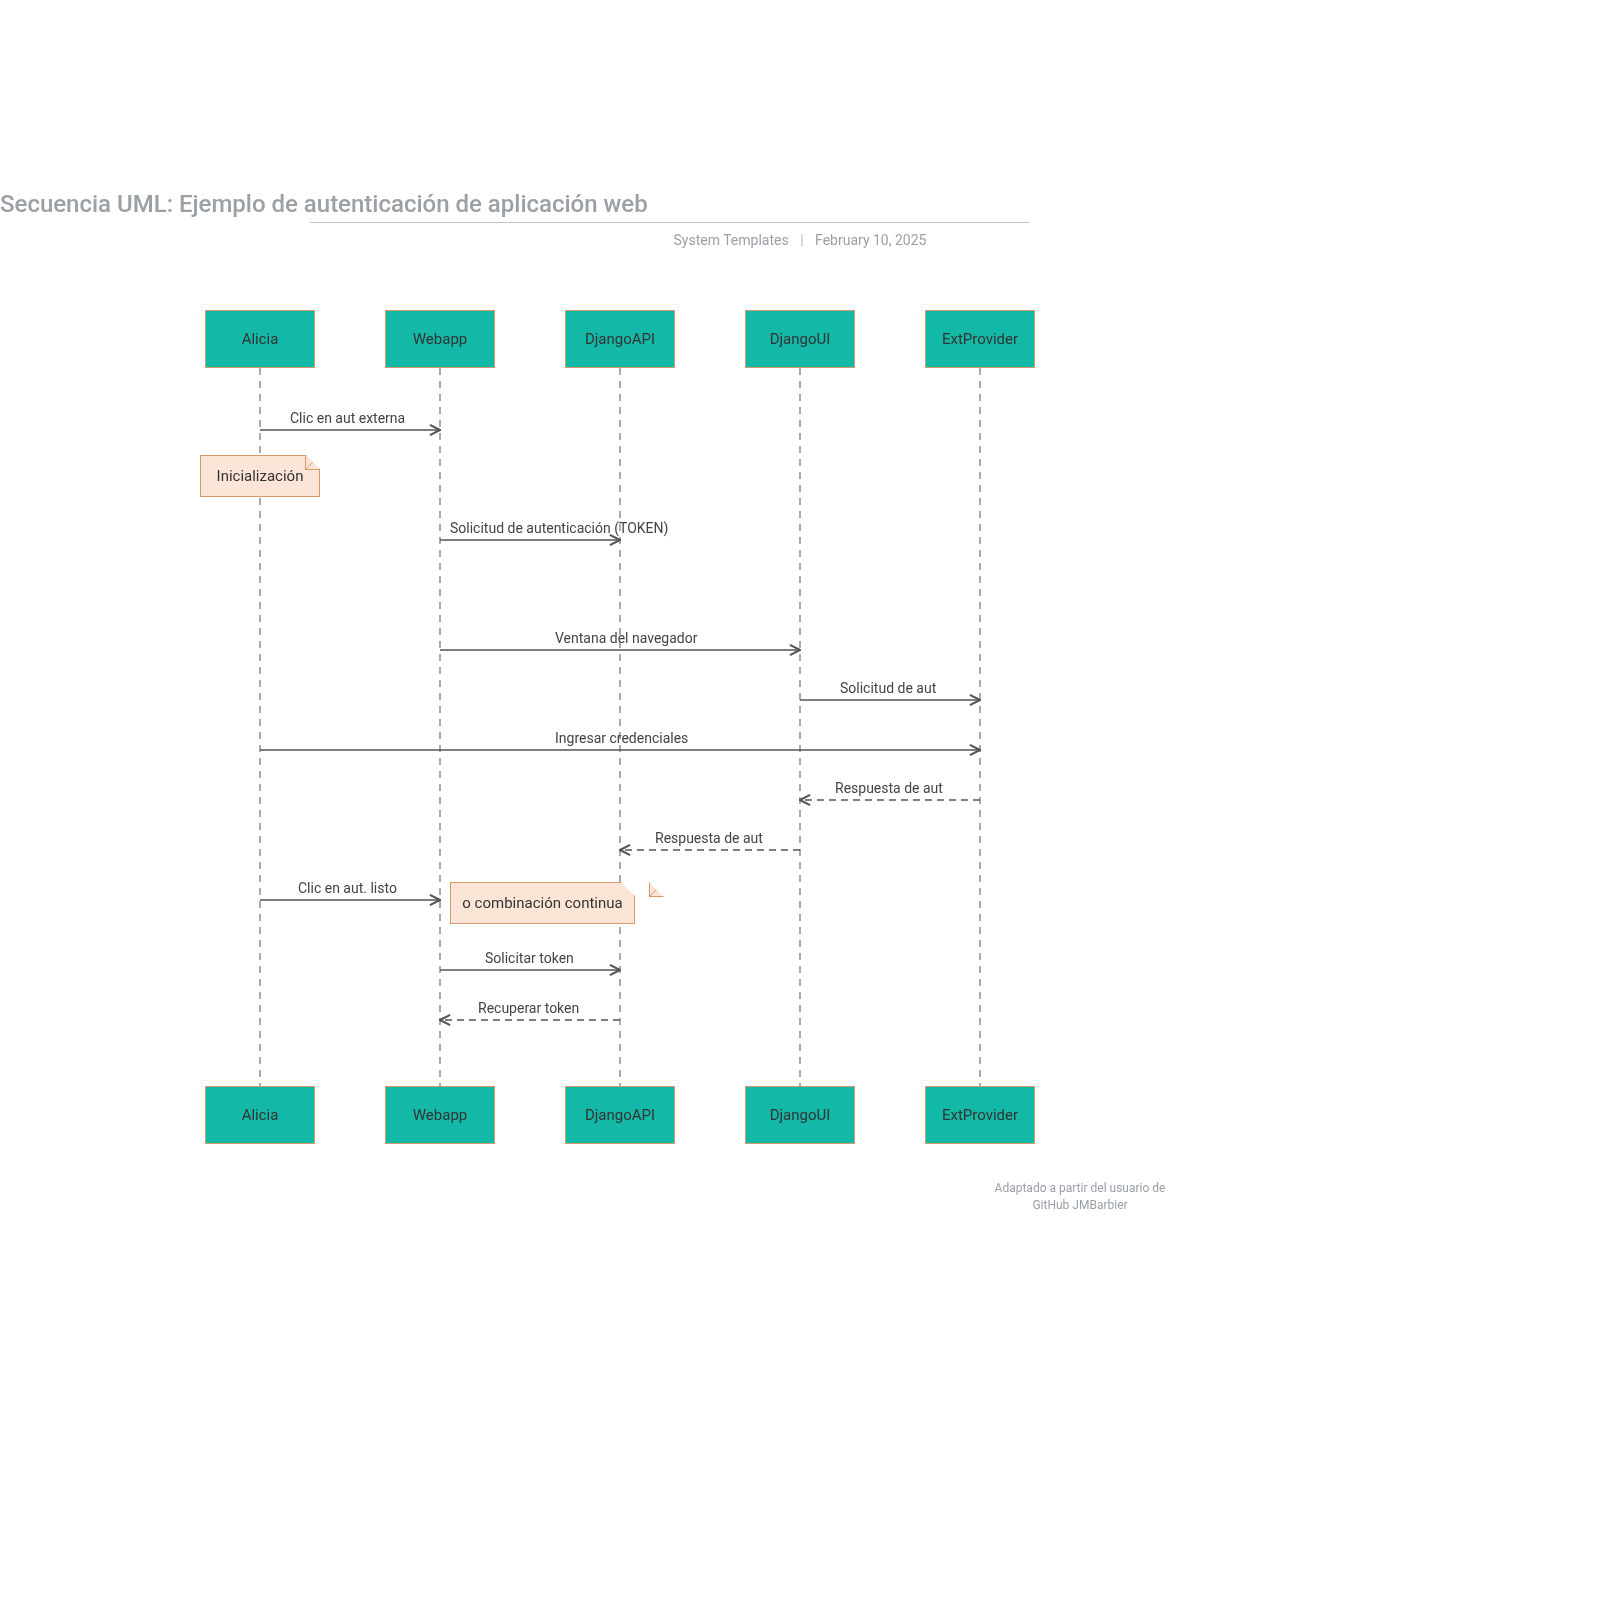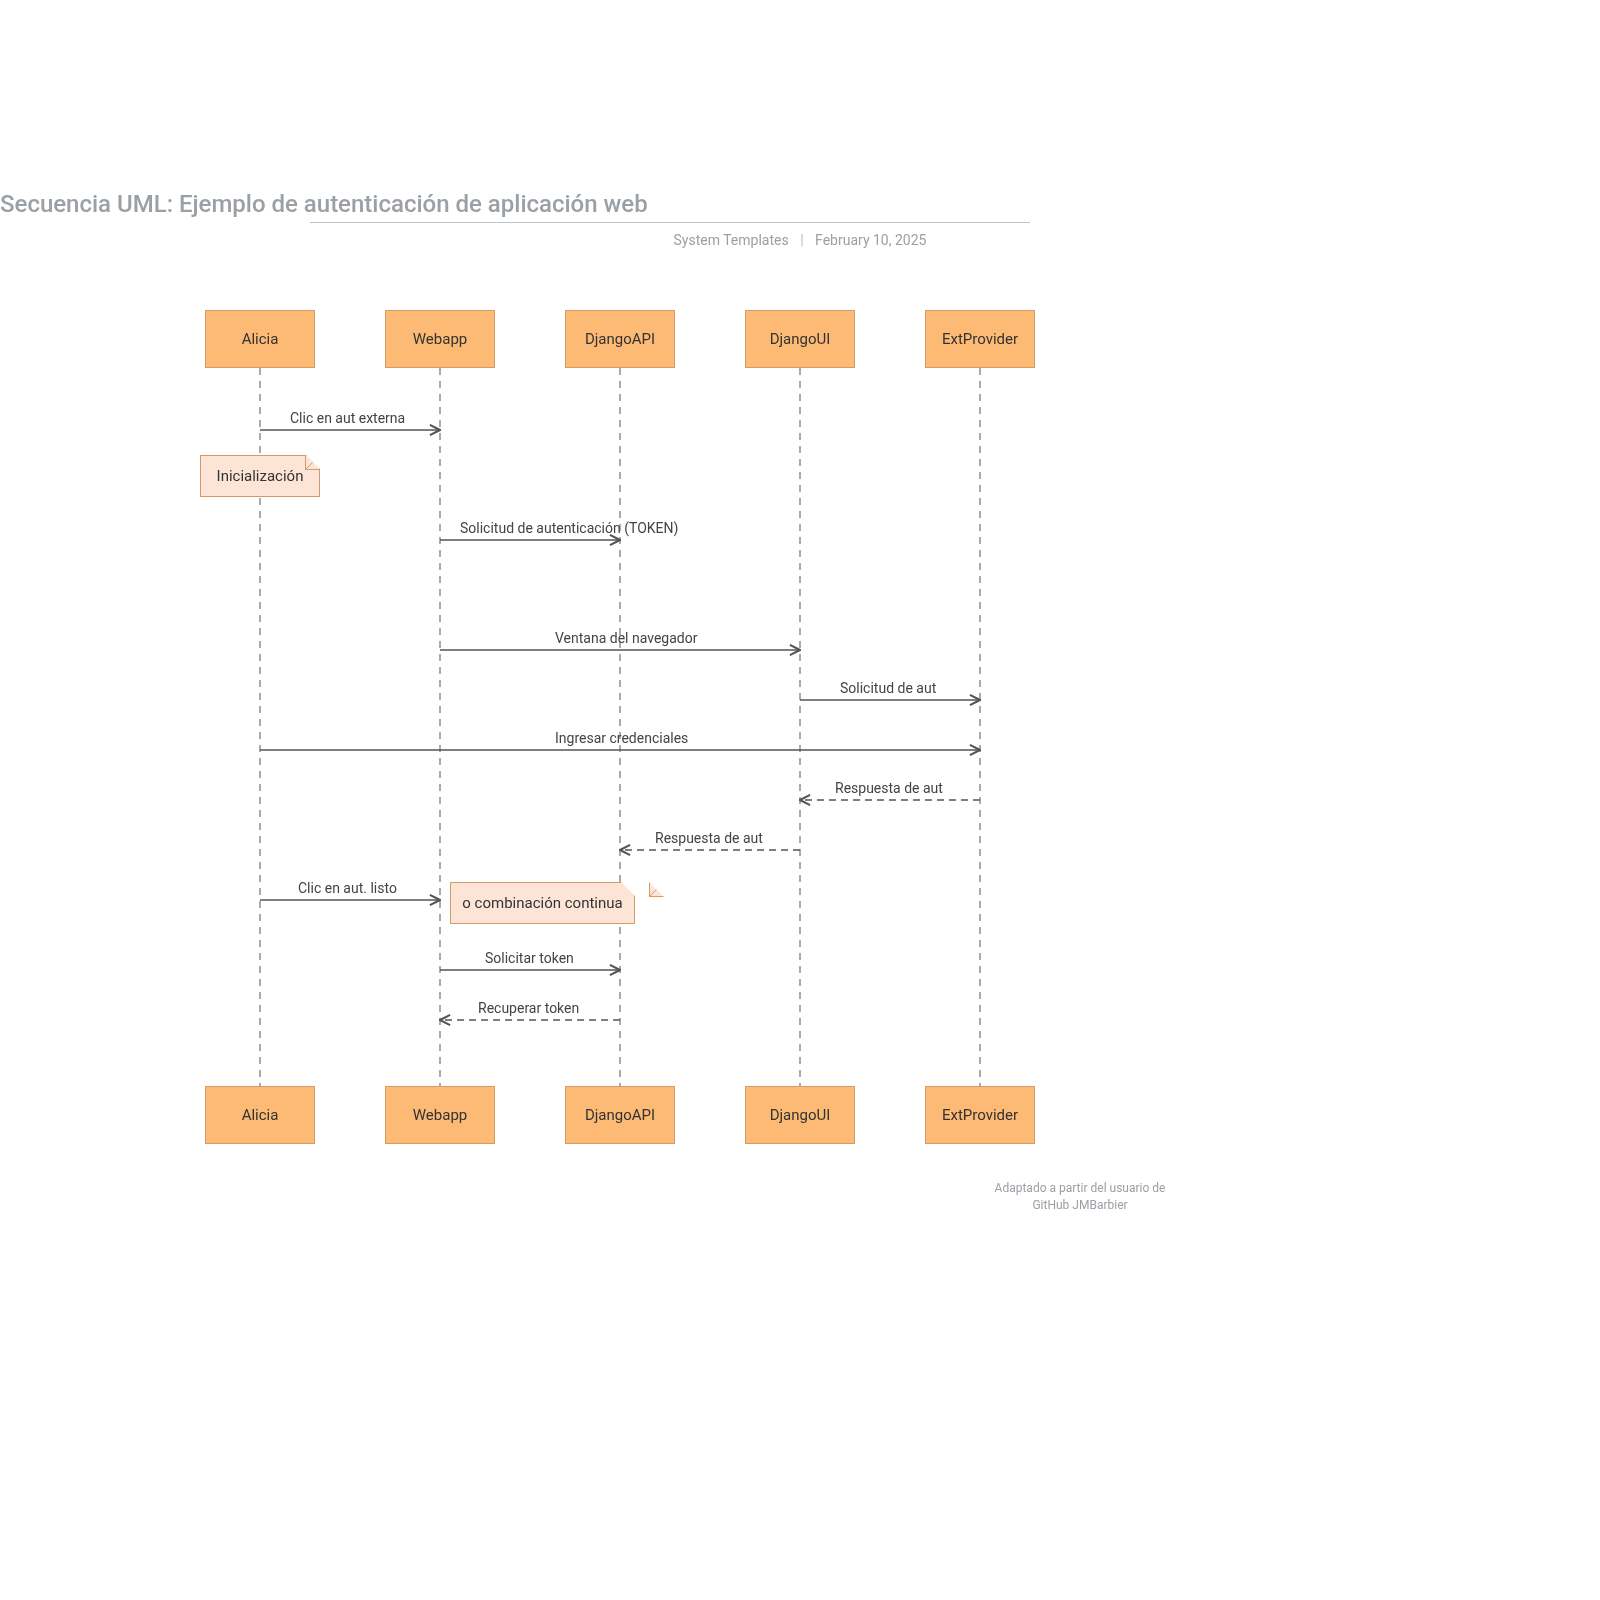--- a/index.html
+++ b/index.html
@@ -34,21 +34,21 @@
     left: 0; right: 0;
     text-align: center;
     font-size: 14px;
     color: #9aa0a6;
   }
   .subtitle .sep { margin: 0 8px; color: #b8bcc0; }
   .participant-box {
     position: absolute;
     box-sizing: border-box;
     border: 1.5px solid #d59a6a;
-    background: #fdba74;
+    background: #14b8a6;
     display: flex;
     align-items: center;
     justify-content: center;
     font-size: 15px;
     color: #333;
     text-align: center;
   }
   .note-box {
     position: absolute;
     box-sizing: border-box;
@@ -158,21 +158,21 @@
     <div class="note-fold"></div>
   </div>
 
 
   <div style="position:absolute; left:450px; top:882px; width:214px; height:38px;">
     <div class="note-box" style="left:0; top:0; width:185px; height:38px;">o combinación continua</div>
     <div class="note-fold"></div>
   </div>
 
   <div class="msg-label" style="left:290px; top:410px;">Clic en aut externa</div>
-  <div class="msg-label" style="left:450px; top:520px;margin-left:10px;">Solicitud de autenticación (TOKEN)</div>
+  <div class="msg-label" style="left:450px; top:520px;">Solicitud de autenticación (TOKEN)</div>
   <div class="msg-label" style="left:555px; top:630px;">Ventana del navegador</div>
   <div class="msg-label" style="left:840px; top:680px;">Solicitud de aut</div>
   <div class="msg-label" style="left:555px; top:730px;">Ingresar credenciales</div>
   <div class="msg-label" style="left:835px; top:780px;">Respuesta de aut</div>
   <div class="msg-label" style="left:655px; top:830px;">Respuesta de aut</div>
   <div class="msg-label" style="left:298px; top:880px;">Clic en aut. listo</div>
   <div class="msg-label" style="left:485px; top:950px;">Solicitar token</div>
   <div class="msg-label" style="left:478px; top:1000px;">Recuperar token</div>
 
   <div class="attribution" style="left:980px; top:1180px; width:200px;">

